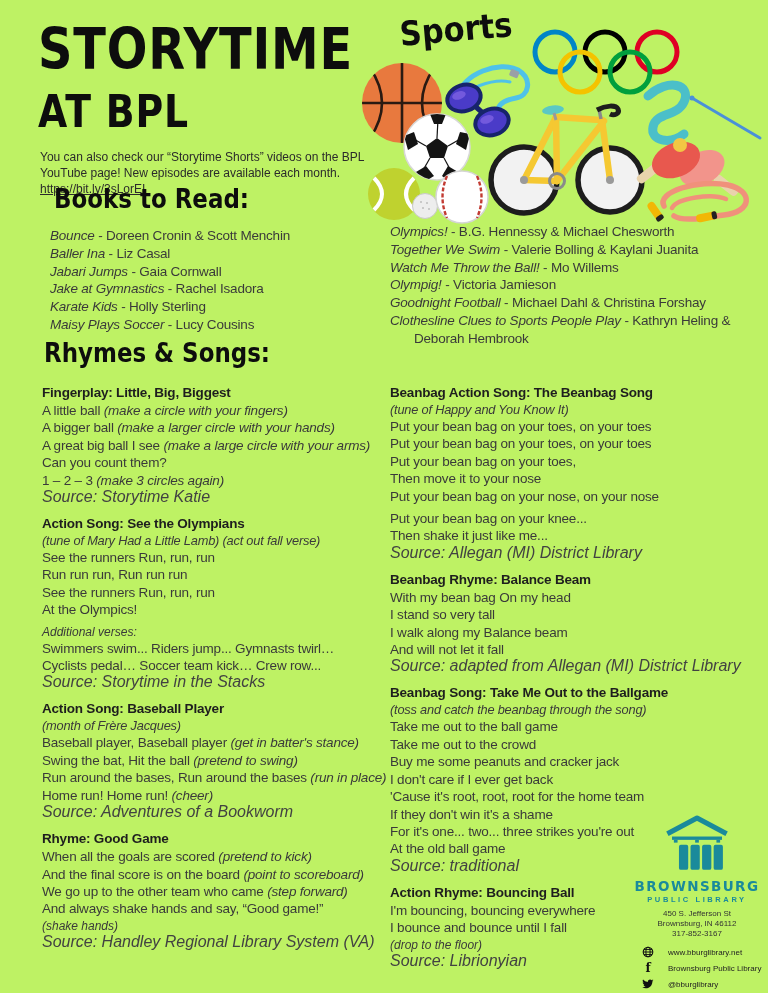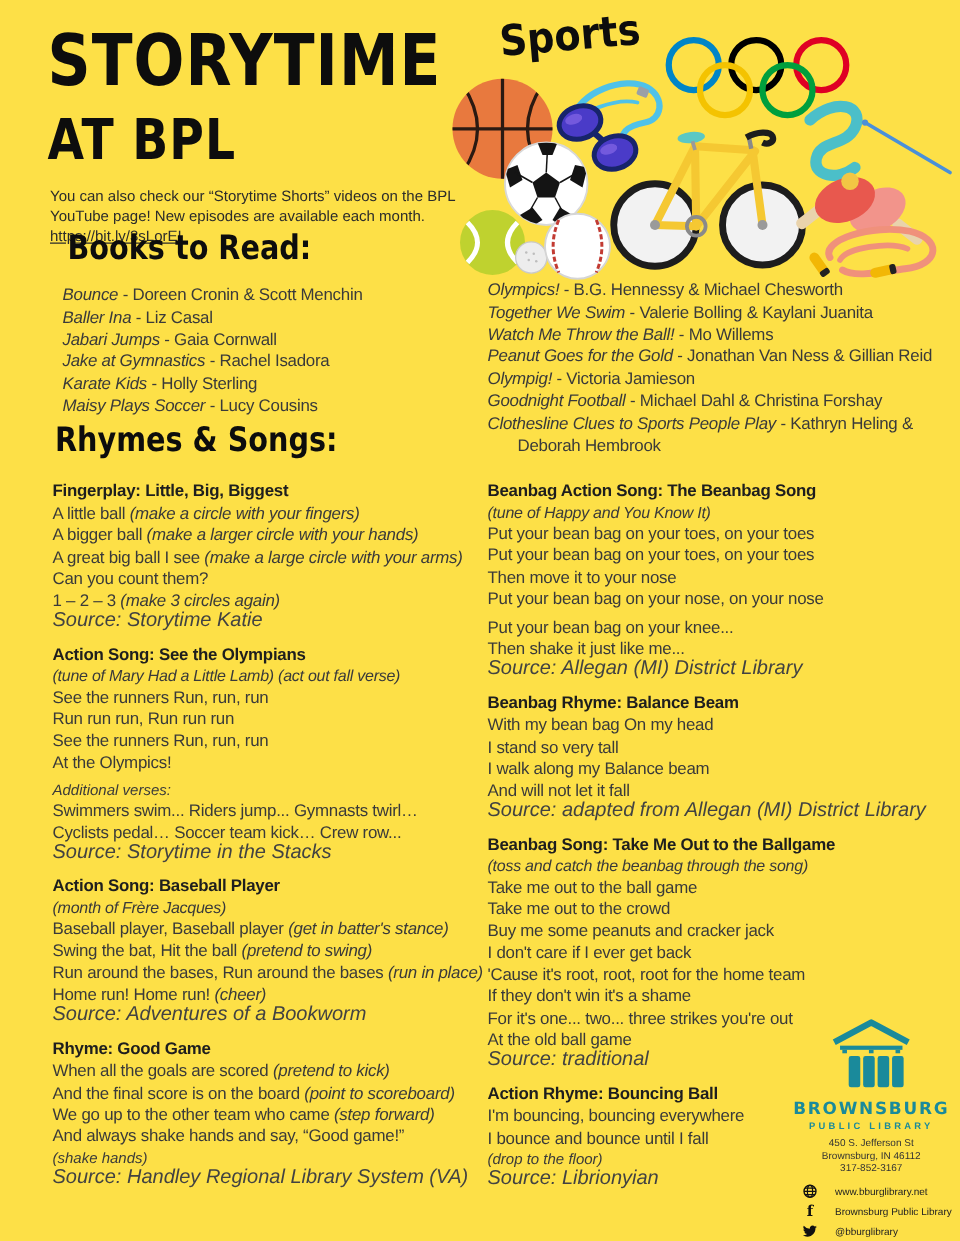--- a/index.html
+++ b/index.html
@@ -1,16 +1,16 @@
 <!DOCTYPE html>
 <html><head>
 <meta charset="utf-8">
 <style>
   html,body{margin:0;padding:0;background:#fff;}
-  .page{position:relative;width:768px;height:993px;background:#fde047;overflow:hidden;
+  .page{position:relative;width:768px;height:993px;background:#bef264;overflow:hidden;
         font-family:"Liberation Sans",sans-serif;color:#3a3a3a;}
   .abs{position:absolute;}
   .script-head{font-family:"DejaVu Sans",sans-serif;font-weight:bold;color:#0d0d0d;
         transform-origin:left top;}
   .title1{left:38px;top:18px;font-size:57px;line-height:62px;transform:scaleX(.84);letter-spacing:1px;}
   .title2{left:38px;top:86px;font-size:45px;line-height:52px;transform:scaleX(.84);letter-spacing:1px;}
   .theme{left:398px;top:14px;font-size:34px;transform:rotate(-5deg) scaleX(.9);}
   .note{left:40px;top:149px;width:346px;font-size:12px;line-height:16px;color:#2b2b2b;margin:0;}
   .note-link{color:#2b2b2b;text-decoration:underline;cursor:pointer;}
   .books-heading{left:54px;top:183px;font-size:27px;transform:scaleX(.85);}
@@ -190,21 +190,20 @@
       <div class="book-item"><i>Baller Ina</i> - Liz Casal</div>
       <div class="book-item"><i>Jabari Jumps</i> - Gaia Cornwall</div>
       <div class="book-item"><i>Jake at Gymnastics</i> - Rachel Isadora</div>
       <div class="book-item"><i>Karate Kids</i> - Holly Sterling</div>
       <div class="book-item"><i>Maisy Plays Soccer</i> - Lucy Cousins</div>
     </div>
   <div class="abs books books-right">
       <div class="book-item"><i>Olympics!</i> - B.G. Hennessy &amp; Michael Chesworth</div>
       <div class="book-item"><i>Together We Swim</i> - Valerie Bolling &amp; Kaylani Juanita</div>
       <div class="book-item"><i>Watch Me Throw the Ball!</i> - Mo Willems</div>
-      <div class="book-item"><i>Peanut Goes for the Gold</i> - Jonathan Van Ness &amp; Gillian Reid</div>
       <div class="book-item"><i>Olympig!</i> - Victoria Jamieson</div>
       <div class="book-item"><i>Goodnight Football</i> - Michael Dahl &amp; Christina Forshay</div>
       <div class="book-item"><i>Clothesline Clues to Sports People Play</i> - Kathryn Heling &amp; Deborah Hembrook</div>
     </div>
 
   <div class="abs script-head rhymes-heading">Rhymes &amp; Songs:</div>
   <div class="abs rcol rhymes-left">
       <div class="section">
         <div class="section-title">Fingerplay: Little, Big, Biggest</div>
         <div class="line"><span>A little ball </span><span class="it">(make a circle with your fingers)</span></div>
@@ -245,20 +244,21 @@
         <div class="note-line">(shake hands)</div>
         <div class="src">Source: Handley Regional Library System (VA)</div>
       </div>
     </div>
   <div class="abs rcol rhymes-right">
       <div class="section">
         <div class="section-title">Beanbag Action Song: The Beanbag Song</div>
         <div class="tune">(tune of Happy and You Know It)</div>
         <div class="line">Put your bean bag on your toes, on your toes</div>
         <div class="line">Put your bean bag on your toes, on your toes</div>
+        <div class="line">Put your bean bag on your toes,</div>
         <div class="line">Then move it to your nose</div>
         <div class="line">Put your bean bag on your nose, on your nose</div>
         <div class="vgap"></div>
         <div class="line">Put your bean bag on your knee...</div>
         <div class="line">Then shake it just like me...</div>
         <div class="src">Source: Allegan (MI) District Library</div>
       </div>
       <div class="section">
         <div class="section-title">Beanbag Rhyme: Balance Beam</div>
         <div class="line">With my bean bag On my head</div>

